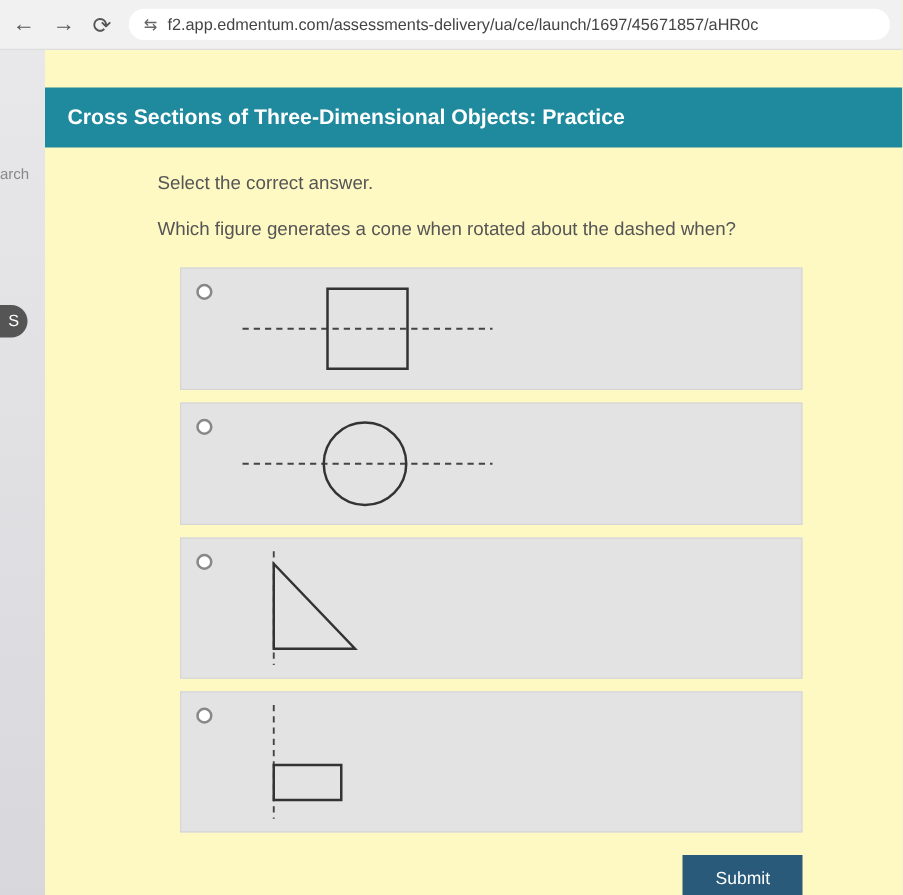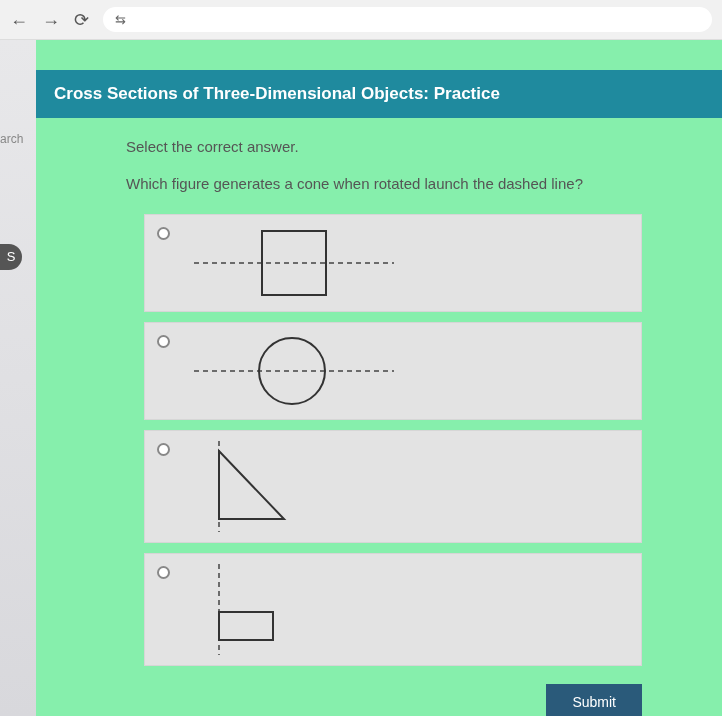--- a/index.html
+++ b/index.html
@@ -57,21 +57,21 @@
       position: absolute;
       font-size: 12px;
       color: #888;
     }
     .page-wrap {
       position: absolute;
       left: 36px;
       right: 0;
       top: 40px;
       bottom: 0;
-      background: #86efac;
+      background: #fef9c3;
       overflow: hidden;
     }
     .banner {
       background: #1f8a9e;
       color: #fff;
       font-weight: bold;
       font-size: 17px;
       padding: 14px 18px;
       margin: 30px 0 20px 0;
     }
@@ -145,39 +145,40 @@
   </style>
 </head>
 <body>
 
 <div class="browser-bar">
   <span class="nav-icon">←</span>
   <span class="nav-icon">→</span>
   <span class="nav-icon">⟳</span>
   <div class="url-pill">
     <span class="site-icon">⇆</span>
+    <span>f2.app.edmentum.com/assessments-delivery/ua/ce/launch/1697/45671857/aHR0c</span>
   </div>
 </div>
 
 <div class="left-edge">
   <span class="edge-txt" style="top:92px; left:0;">arch</span>
   <span class="edge-txt" style="top:126px; right:2px;">N</span>
   <span class="edge-txt" style="top:200px; right:2px;">S</span>
 </div>
 <div class="side-pill">S</div>
 
 <div class="page-wrap">
 
   <div class="banner">
     <span>Cross Sections of Three-Dimensional Objects: Practice</span>
   </div>
 
   <div class="content">
     <div class="instruction">Select the correct answer.</div>
-    <div class="question">Which figure generates a cone when rotated launch the dashed line?</div>
+    <div class="question">Which figure generates a cone when rotated about the dashed when?</div>
 
     <div class="options">
 
       <div class="option">
         <div class="radio"></div>
         <div class="figure">
           <svg width="220" height="80" viewBox="0 0 220 80">
             <line x1="10" y1="40" x2="210" y2="40" stroke="#444" stroke-width="1.5" stroke-dasharray="5 4"></line>
             <rect x="78" y="8" width="64" height="64" fill="none" stroke="#333" stroke-width="2"></rect>
           </svg>

